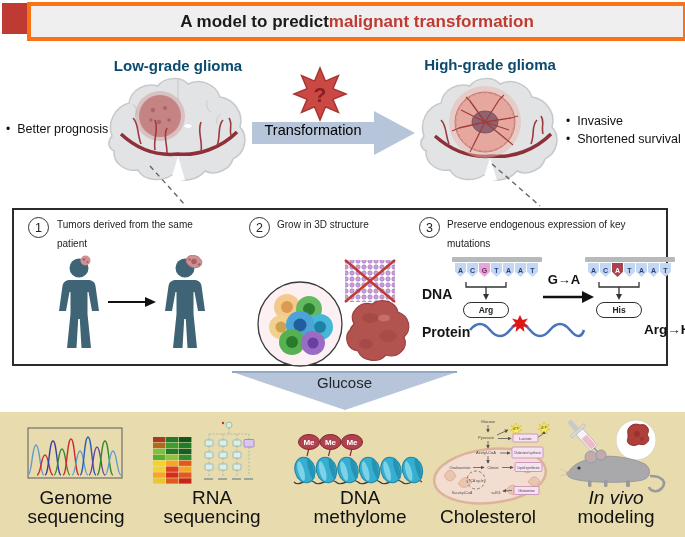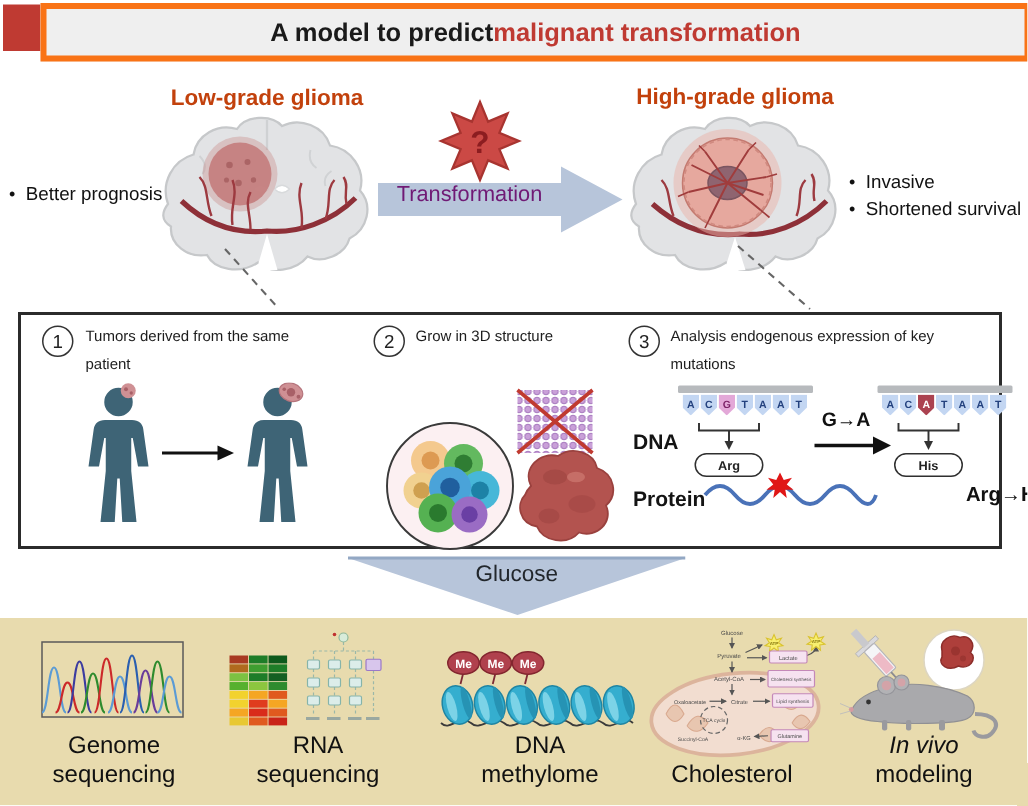--- a/index.html
+++ b/index.html
@@ -5,25 +5,25 @@
   html,body{margin:0;padding:0;background:#fff;}
   .page{position:relative;width:685px;height:537px;background:#ffffff;overflow:hidden;
         font-family:"Liberation Sans","DejaVu Sans",sans-serif;color:#1a1a1a;}
   .abs{position:absolute;}
   
   .accent-square{left:2px;top:3px;width:25px;height:31px;background:#bf3a32;}
   .title-bar{left:27px;top:2px;width:652px;height:31px;background:#efefef;border:4px solid #f97316;
              display:flex;align-items:center;justify-content:center;font-size:17px;font-weight:bold;}
   .title-highlight{color:#bf3a32;}
   
-  .glioma-heading{font-size:15px;font-weight:bold;text-align:center;color:#c2410c;}
+  .glioma-heading{font-size:15px;font-weight:bold;text-align:center;color:#0c4a6e;}
   .bullets{font-size:12.5px;line-height:18px;color:#111;}
   .bullet-line::before{content:"•";margin-right:7px;font-size:12px;}
   
-  .flow-label{font-size:14.5px;color:#701a75;text-align:center;}
+  .flow-label{font-size:14.5px;color:#000000;text-align:center;}
   
   .model-box{left:12px;top:208px;width:656px;height:158px;background:#fff;border:2px solid #2b2b2b;box-sizing:border-box;}
   .num-badge{width:21px;height:21px;border:1.4px solid #333;border-radius:50%;display:flex;
              align-items:center;justify-content:center;font-size:12.5px;color:#222;box-sizing:border-box;background:#fff;}
   .feature-label{font-size:10px;line-height:19px;color:#1d1d1d;}
   .bold-lab{font-weight:bold;font-size:14px;color:#141414;}
   .seq-strip{display:flex;}
   .base-cell{width:11px;height:14px;margin-right:1px;background:#c3d6f2;
              clip-path:polygon(0 0,100% 0,100% 62%,50% 100%,0 62%);
              display:flex;align-items:center;justify-content:center;
@@ -32,21 +32,21 @@
   .base-cell.hl-red{background:#ab4250;color:#fff;}
   .seq-bar{height:5px;background:#b7babd;border-radius:1px;}
   .codon-badge{border:1.4px solid #2f2f2f;border-radius:9px;background:#fff;text-align:center;
                font-size:8.5px;font-weight:bold;color:#222;line-height:14px;box-sizing:border-box;}
   .mut-label{font-weight:bold;font-size:13px;text-align:center;color:#111;}
   .aa-change{font-weight:bold;font-size:13.5px;color:#111;margin-left:48px;}
   
   .analysis-label{font-size:15px;color:#22272c;text-align:center;}
   .omics-band{left:0;top:412px;width:685px;height:125px;background:#e8dbae;}
   .omics-label{height:40px;display:flex;flex-direction:column;justify-content:flex-end;align-items:center;
-               font-size:16px;line-height:19px;color:#111;text-align:center;}
+               font-size:19px;line-height:19px;color:#111;text-align:center;}
   .it{font-style:italic;margin-top:32px;}
   svg text{font-family:"Liberation Sans","DejaVu Sans",sans-serif;}
 </style>
 </head>
 <body>
 
 <div class="page">
 
   <div class="abs accent-square"></div>
   <div class="abs title-bar">
@@ -182,21 +182,21 @@
 
   <svg class="abs" style="left:336px;top:296px;" width="80" height="70" viewBox="0 0 80 70">
     <path d="M18,28 C12,16 24,5 36,8 C46,1 60,6 62,16 C74,20 76,34 68,41 C73,52 62,63 50,59 C42,68 26,65 22,55 C10,53 8,40 14,34 C15,31 16,30 18,28 Z" fill="#b3534f" stroke="#9a413e" stroke-width="1.2"></path>
     <ellipse cx="34" cy="22" rx="8" ry="5" fill="#9a413e" opacity="0.5"></ellipse>
     <ellipse cx="52" cy="40" rx="9" ry="6" fill="#9a413e" opacity="0.4"></ellipse>
     <ellipse cx="30" cy="48" rx="7" ry="5" fill="#9a413e" opacity="0.45"></ellipse>
     <ellipse cx="48" cy="22" rx="6" ry="3.5" fill="#cf7a72" opacity="0.7"></ellipse>
   </svg>
 
   <div class="abs num-badge" style="left:419px;top:217px;">3</div>
-  <div class="abs feature-label" style="left:447px;top:215px;width:212px;">Analysis endogenous expression of key mutations</div>
+  <div class="abs feature-label" style="left:447px;top:215px;width:212px;">Preserve endogenous expression of key mutations</div>
 
   <div class="abs seq-bar" style="left:452px;top:257px;width:90px;"></div>
   <div class="abs seq-strip" style="left:455px;top:263px;">
     <div class="base-cell">A</div>
     <div class="base-cell">C</div>
     <div class="base-cell hl-pink">G</div>
     <div class="base-cell">T</div>
     <div class="base-cell">A</div>
     <div class="base-cell">A</div>
     <div class="base-cell">T</div>

